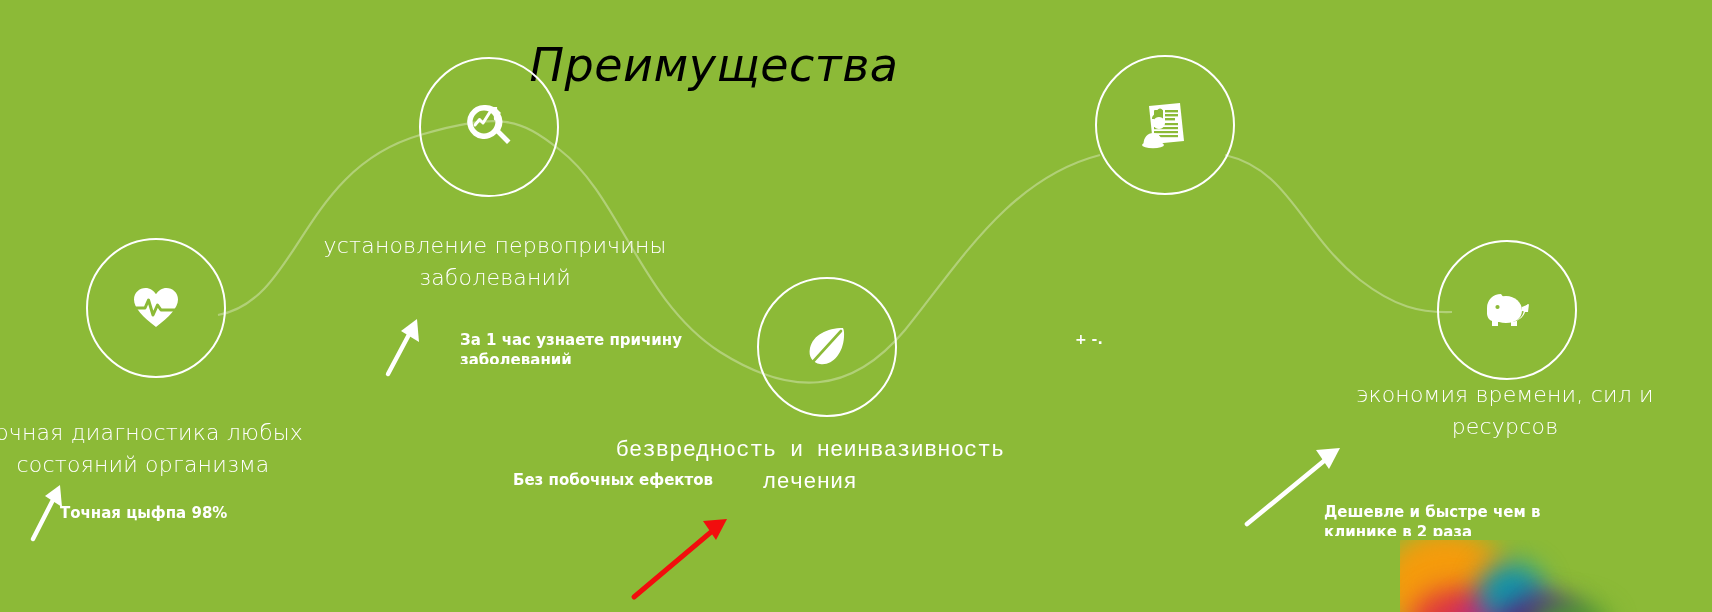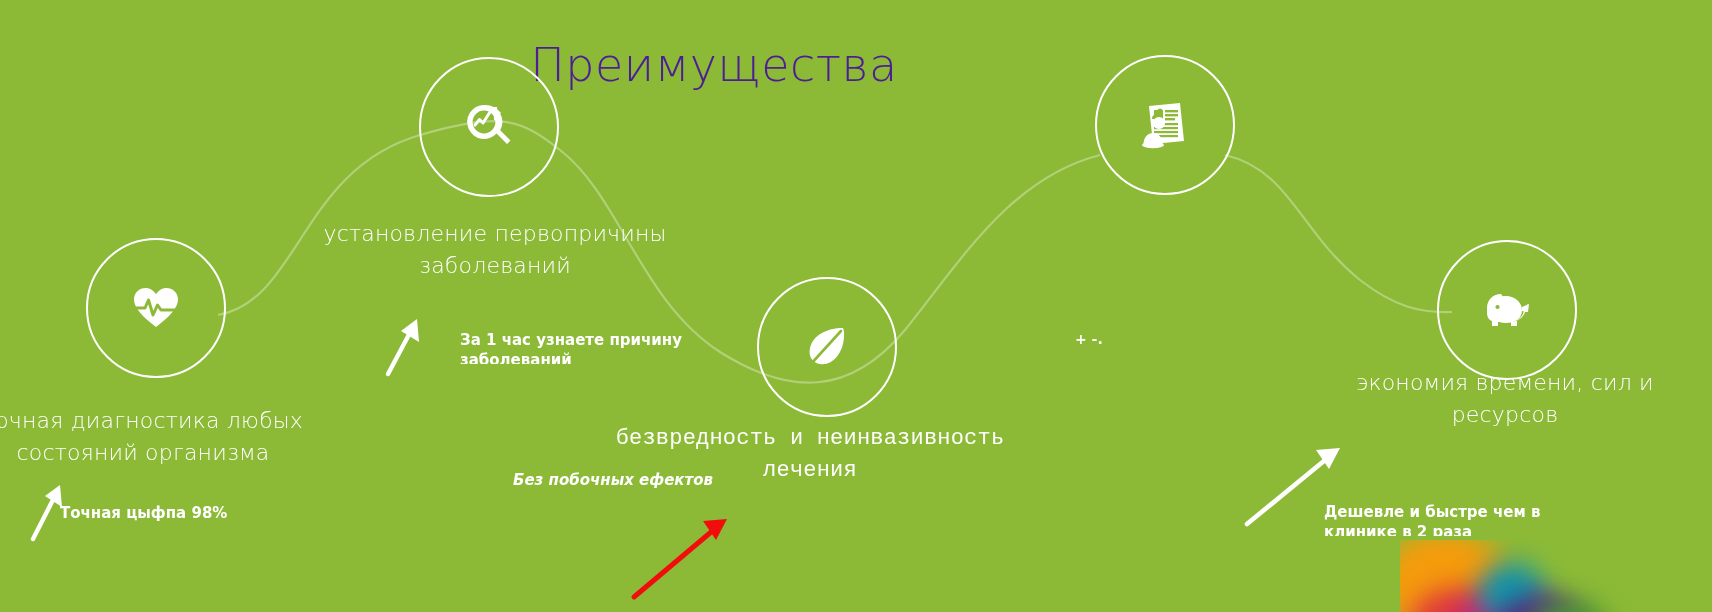--- a/index.html
+++ b/index.html
@@ -47,25 +47,26 @@
     pointer-events: none;
   }
 
   
   #page-title {
     position: absolute;
     left: 0;
     top: 38px;
     width: 1428px;
     text-align: center;
-    color: #4c1d95;
+    color: #000000;
     font-size: 46px;
     font-weight: 300;
     letter-spacing: 0.5px;
     white-space: nowrap;
+    font-style: italic;
   }
   #page-title span { display: inline-block; }
 
   
   .node-circle {
     position: absolute;
     border: 2px solid #ffffff;
     border-radius: 50%;
     box-sizing: border-box;
   }
@@ -80,20 +81,21 @@
 
   
   .node-label {
     position: absolute;
     color: #ffffff;
     font-size: 22px;
     font-weight: 300;
     line-height: 1.45;
     text-align: center;
     letter-spacing: 0.2px;
+    margin-top: 12px;
   }
 
   
   .annotation {
     position: absolute;
     color: #ffffff;
     font-size: 15px;
     font-weight: 600;
     line-height: 1.35;
   }
@@ -167,21 +169,21 @@
   <div class="node-circle" style="left:757px; top:277px; width:140px; height:140px;">
     <span class="glyph">
       <svg width="44" height="44" viewBox="0 0 44 44">
         <path d="M38 3 C 22 3 8 10 5 23 C 3 32 8 38 15 39 C 27 41 38 29 39 12
                  C 39.3 8 39 5 38 3 Z" fill="#ffffff"></path>
         <path d="M36 6 L 5 40" fill="none" stroke="#8cba37" stroke-width="2.6" stroke-linecap="round"></path>
       </svg>
     </span>
   </div>
   <div class="node-label" style="left:615px; top:423px; width:390px;font-family:Liberation Mono, monospace;">безвредность и неинвазивность лечения</div>
-  <div class="annotation" style="left:513px; top:470px; width:220px;font-style:italic;">Без побочных ефектов</div>
+  <div class="annotation" style="left:513px; top:470px; width:220px;">Без побочных ефектов</div>
 
   <div class="node-circle" style="left:1095px; top:55px; width:140px; height:140px;">
     <span class="glyph">
       <svg width="50" height="48" viewBox="0 0 50 48">
         <path d="M9 5 L 40 2 L 44 40 L 13 43 Z" fill="#ffffff"></path>
         <g fill="#8cba37">
           <rect x="14" y="9" width="9" height="10" rx="1"></rect>
           <rect x="25" y="9" width="13" height="2.4"></rect>
           <rect x="25" y="13" width="13" height="2.4"></rect>
           <rect x="25" y="17" width="10" height="2.4"></rect>

